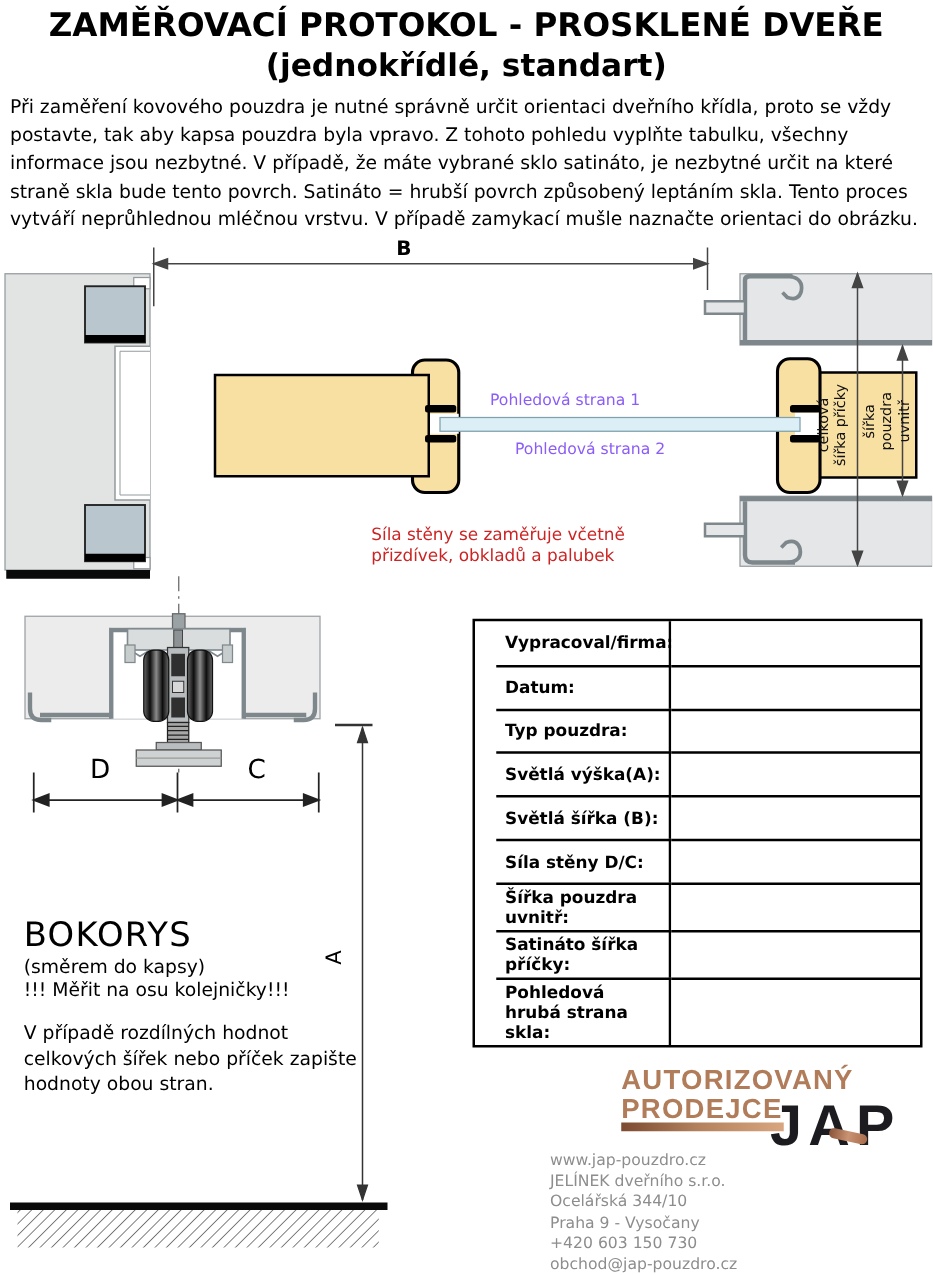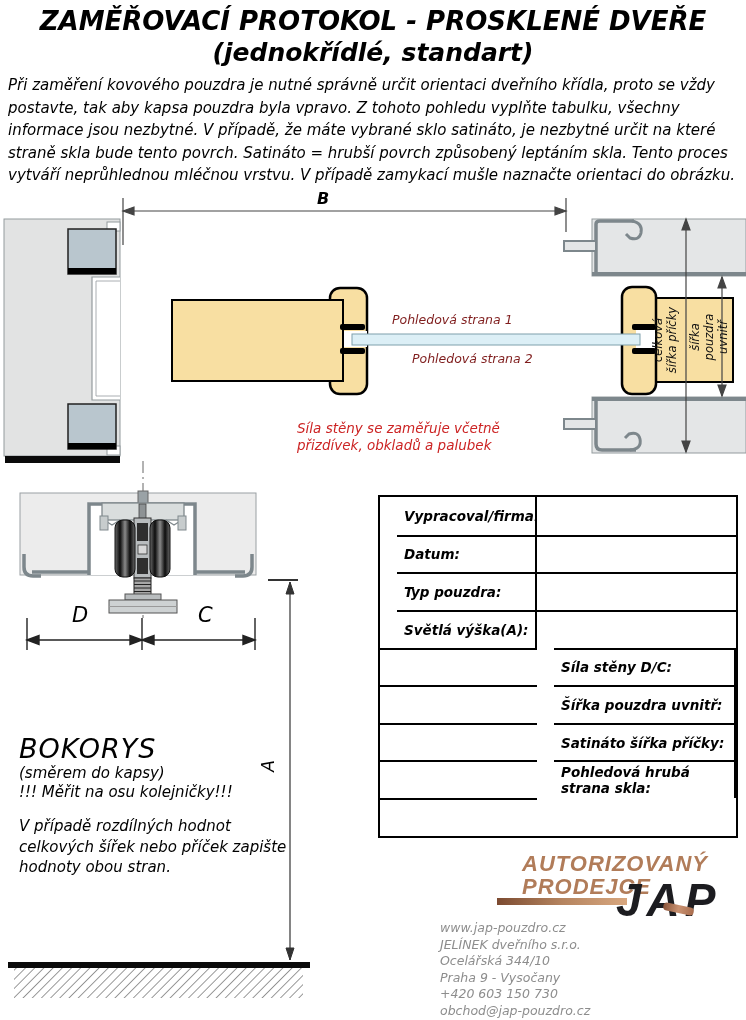--- a/index.html
+++ b/index.html
@@ -1,28 +1,28 @@
 <!DOCTYPE html>
 <html><head>
 <meta charset="utf-8">
 <style>
   html,body{margin:0;padding:0;background:#fff;}
   #page{position:relative;width:746px;height:1020px;background:#fff;overflow:hidden;
-        font-family:"DejaVu Sans",sans-serif;color:#000;font-style:italic;}
+        font-family:"DejaVu Sans",sans-serif;color:#000;}
   .abs{position:absolute;}
   .pre{white-space:pre-line;}
 
   .title1{left:0;top:6px;width:746px;text-align:center;font-size:26px;font-weight:bold;letter-spacing:0px;}
   .title2{left:0;top:38px;width:746px;text-align:center;font-size:25px;font-weight:bold;}
   .intro{left:8px;top:74px;width:736px;font-size:15px;line-height:22.6px;}
 
   svg{position:absolute;display:block;}
 
   .dimlabel{font-size:16px;font-weight:600;}
-  .side-label{font-size:12.5px;color:#7f1d1d;}
+  .side-label{font-size:12.5px;color:#8b5cf6;}
   .red-note{font-size:13.5px;line-height:16.5px;font-weight:500;}
   .rot{transform:translate(-50%,-50%) rotate(-90deg);transform-origin:center;
        font-size:11.5px;line-height:14px;text-align:center;white-space:pre-line;color:#111;}
 
   .bokorys-block{left:19px;top:733px;width:268px;}
   .bokorys-title{font-size:27px;letter-spacing:1px;}
   .bokorys-sub{font-size:15px;line-height:19px;}
   .bokorys-note{font-size:15px;line-height:20.5px;margin-top:14px;}
   .dc-label{font-size:21px;}
   .a-label{font-size:17px;transform:rotate(-90deg);}
@@ -30,21 +30,21 @@
   .form-table{left:378px;top:495px;width:360px;height:343px;display:grid;
               grid-template-columns:157px 1fr;grid-auto-rows:1fr;
               border:2px solid #000;box-sizing:border-box;background:#fff;}
   .form-table .cell{border-top:2px solid #000;display:flex;align-items:center;box-sizing:border-box;}
   .form-table .cell.r0{border-top:none;}
   .form-table .lbl{border-right:2px solid #000;padding:2px 4px 2px 7px;
                    font-weight:bold;font-size:13.5px;line-height:16px;margin-left:17px;}
   .form-table .val{background:#fff;}
 
   .dealer-line{left:497px;font-weight:bold;font-size:22px;letter-spacing:1px;
-               font-family:"Liberation Sans",sans-serif;margin-left:25px;}
+               font-family:"Liberation Sans",sans-serif;}
   .dealer-bar{left:497px;top:898px;width:130px;height:7px;
               background:linear-gradient(90deg,#7c4b31,#b5845f,#d8a77f);}
   .jap-logo{left:616px;top:872px;font-family:"Liberation Sans",sans-serif;
             font-size:46px;line-height:56px;font-weight:800;letter-spacing:5px;color:#1c1c20;}
   .jap-swoosh{left:663px;top:905px;width:31px;height:8px;border-radius:5px;
               transform:rotate(12deg);
               background:linear-gradient(90deg,#8a543a,#c99272,#a96d4d);}
   .contact{left:440px;top:920px;width:300px;text-align:left;
            font-size:12.5px;line-height:16.6px;color:#8d8d8d;}
 </style>
@@ -231,20 +231,21 @@
 
   <div class="abs form-table">
     <div class="cell lbl r0">Vypracoval/firma:</div>
     <div class="cell val r0"></div>
     <div class="cell lbl">Datum:</div>
     <div class="cell val"></div>
     <div class="cell lbl">Typ pouzdra:</div>
     <div class="cell val"></div>
     <div class="cell lbl">Světlá výška(A):</div>
     <div class="cell val"></div>
+    <div class="cell lbl">Světlá šířka (B):</div>
     <div class="cell val"></div>
     <div class="cell lbl">Síla stěny D/C:</div>
     <div class="cell val"></div>
     <div class="cell lbl">Šířka pouzdra uvnitř:</div>
     <div class="cell val"></div>
     <div class="cell lbl">Satináto šířka příčky:</div>
     <div class="cell val"></div>
     <div class="cell lbl">Pohledová hrubá strana skla:</div>
     <div class="cell val"></div>
   </div>

